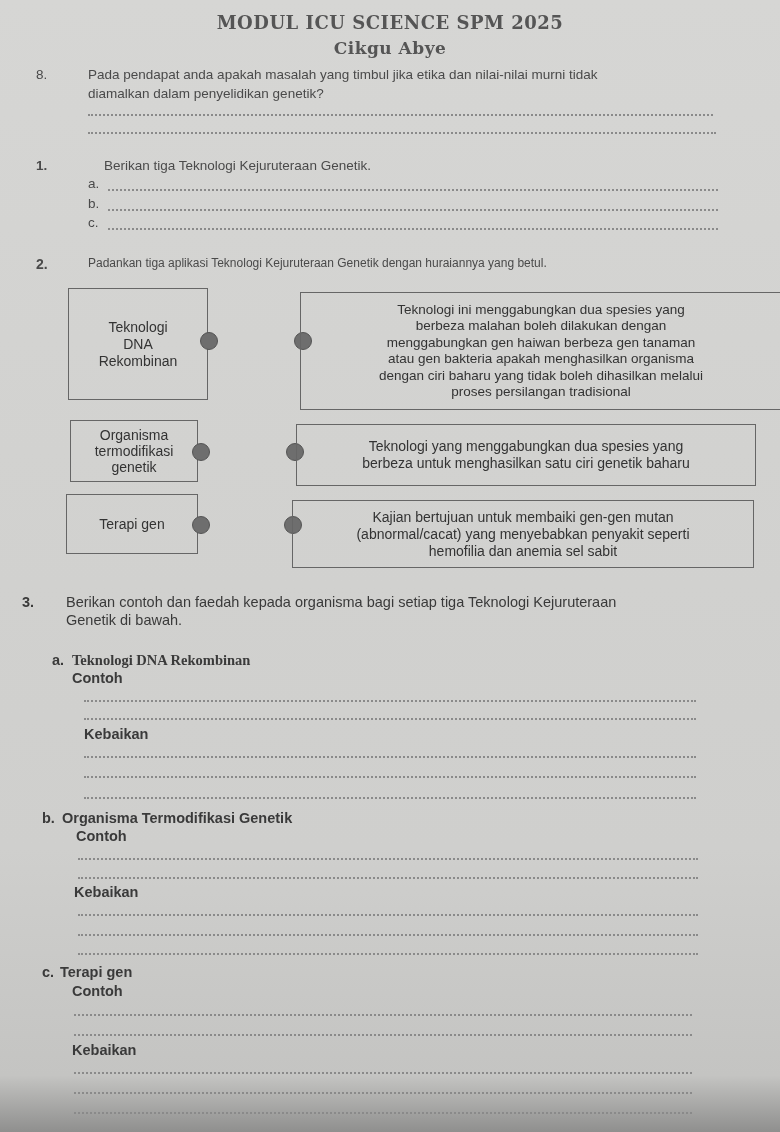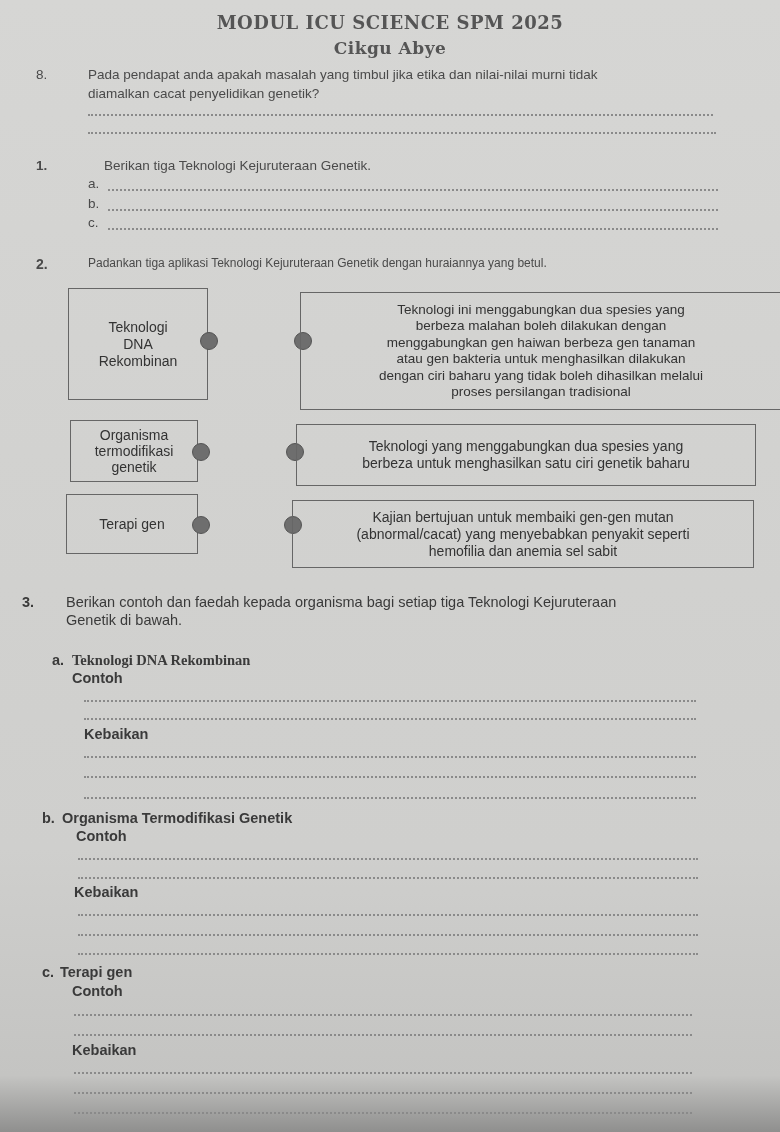--- a/index.html
+++ b/index.html
@@ -38,21 +38,21 @@
   .bold { font-weight: bold; }
 </style>
 </head>
 <body>
 
 <div class="abs title title1">MODUL ICU SCIENCE SPM 2025</div>
 <div class="abs title title2">Cikgu Abye</div>
 
 <div class="abs q" style="left:36px; top:67px;">8.</div>
 <div class="abs q" style="left:88px; top:67px; width:670px;">Pada pendapat anda apakah masalah yang timbul jika etika dan nilai-nilai murni tidak</div>
-<div class="abs q" style="left:88px; top:86px;">diamalkan cacat penyelidikan genetik?</div>
+<div class="abs q" style="left:88px; top:86px;">diamalkan dalam penyelidikan genetik?</div>
 <div class="dots" style="left:88px; top:114px; width:625px;"></div>
 <div class="dots" style="left:88px; top:132px; width:628px;"></div>
 
 <div class="abs q qnum" style="left:36px; top:158px;">1.</div>
 <div class="abs q" style="left:88px; top:158px;margin-left:16px;">Berikan tiga Teknologi Kejuruteraan Genetik.</div>
 <div class="abs q" style="left:88px; top:176px;">a.</div>
 <div class="dots" style="left:108px; top:189px; width:610px;"></div>
 <div class="abs q" style="left:88px; top:196px;">b.</div>
 <div class="dots" style="left:108px; top:209px; width:610px;"></div>
 <div class="abs q" style="left:88px; top:215px;">c.</div>
@@ -65,21 +65,21 @@
   <span>Teknologi</span>
   <span>DNA</span>
   <span>Rekombinan</span>
 </div>
 <div class="dot" style="left:200px; top:332px;"></div>
 <div class="dot" style="left:294px; top:332px;"></div>
 <div class="box" style="left:300px; top:292px; width:482px; height:118px; flex-direction:column; font-size:13.5px; line-height:16.5px;">
   <span>Teknologi ini menggabungkan dua spesies yang</span>
   <span>berbeza malahan boleh dilakukan dengan</span>
   <span>menggabungkan gen haiwan berbeza gen tanaman</span>
-  <span>atau gen bakteria untuk menghasilkan dilakukan</span>
+  <span>atau gen bakteria apakah menghasilkan organisma</span>
   <span>dengan ciri baharu yang tidak boleh dihasilkan melalui</span>
   <span>proses persilangan tradisional</span>
 </div>
 
 <div class="box" style="left:70px; top:420px; width:128px; height:62px; flex-direction:column; line-height:16px;">
   <span>Organisma</span>
   <span>termodifikasi</span>
   <span>genetik</span>
 </div>
 <div class="dot" style="left:192px; top:443px;"></div>

